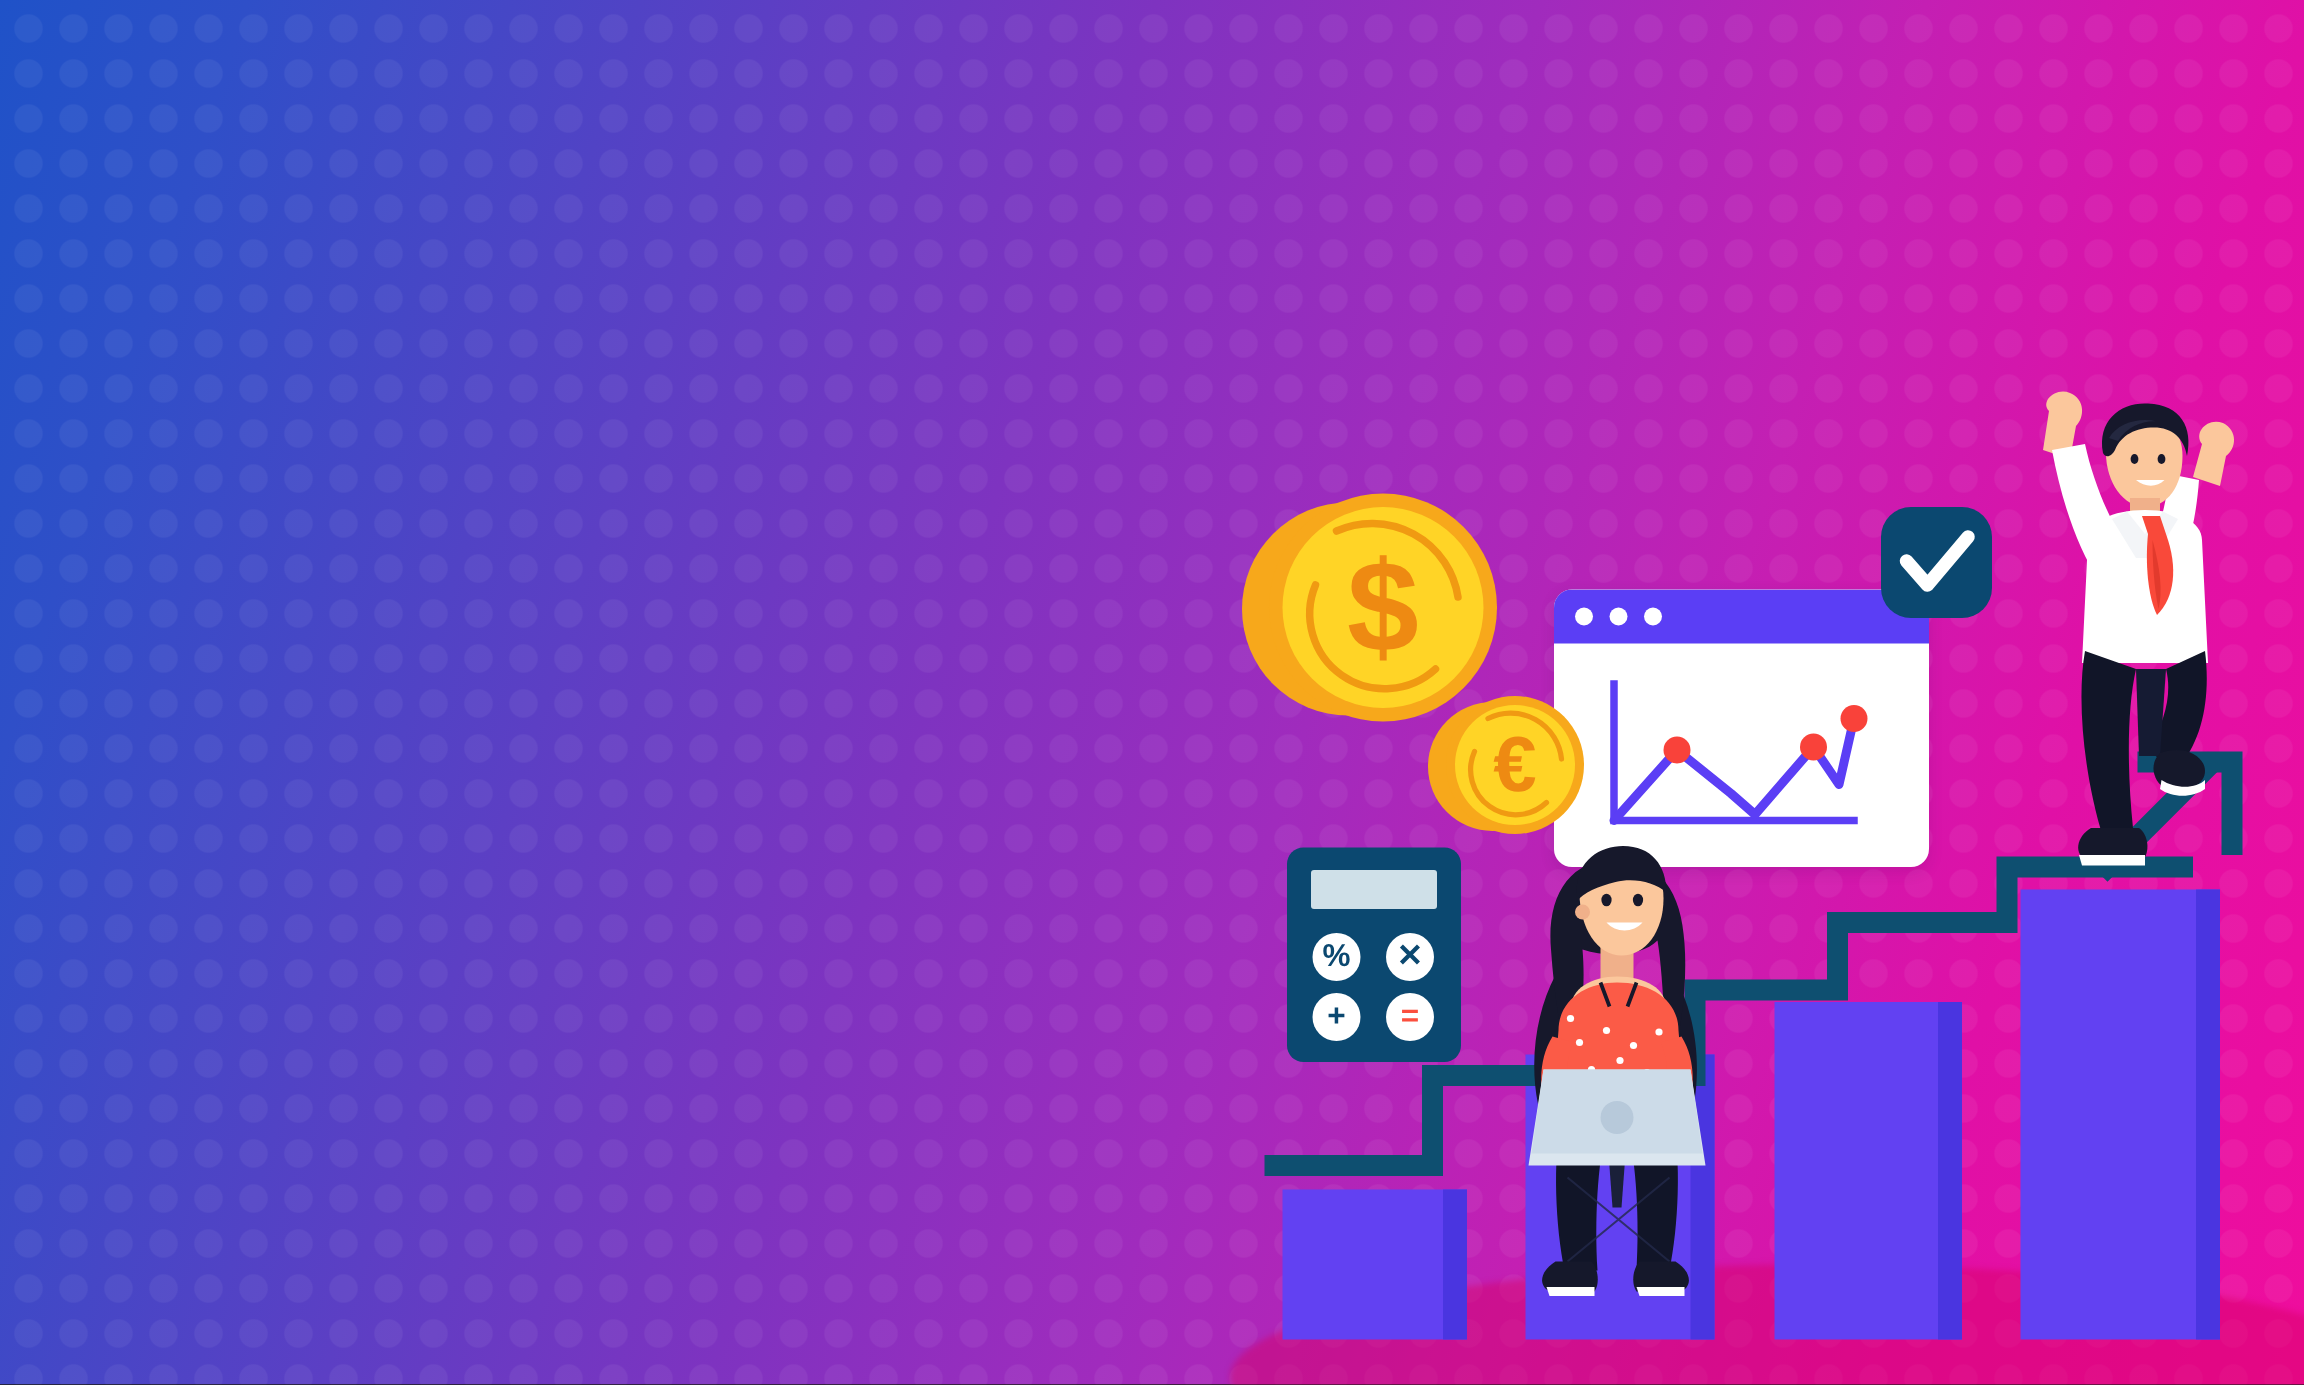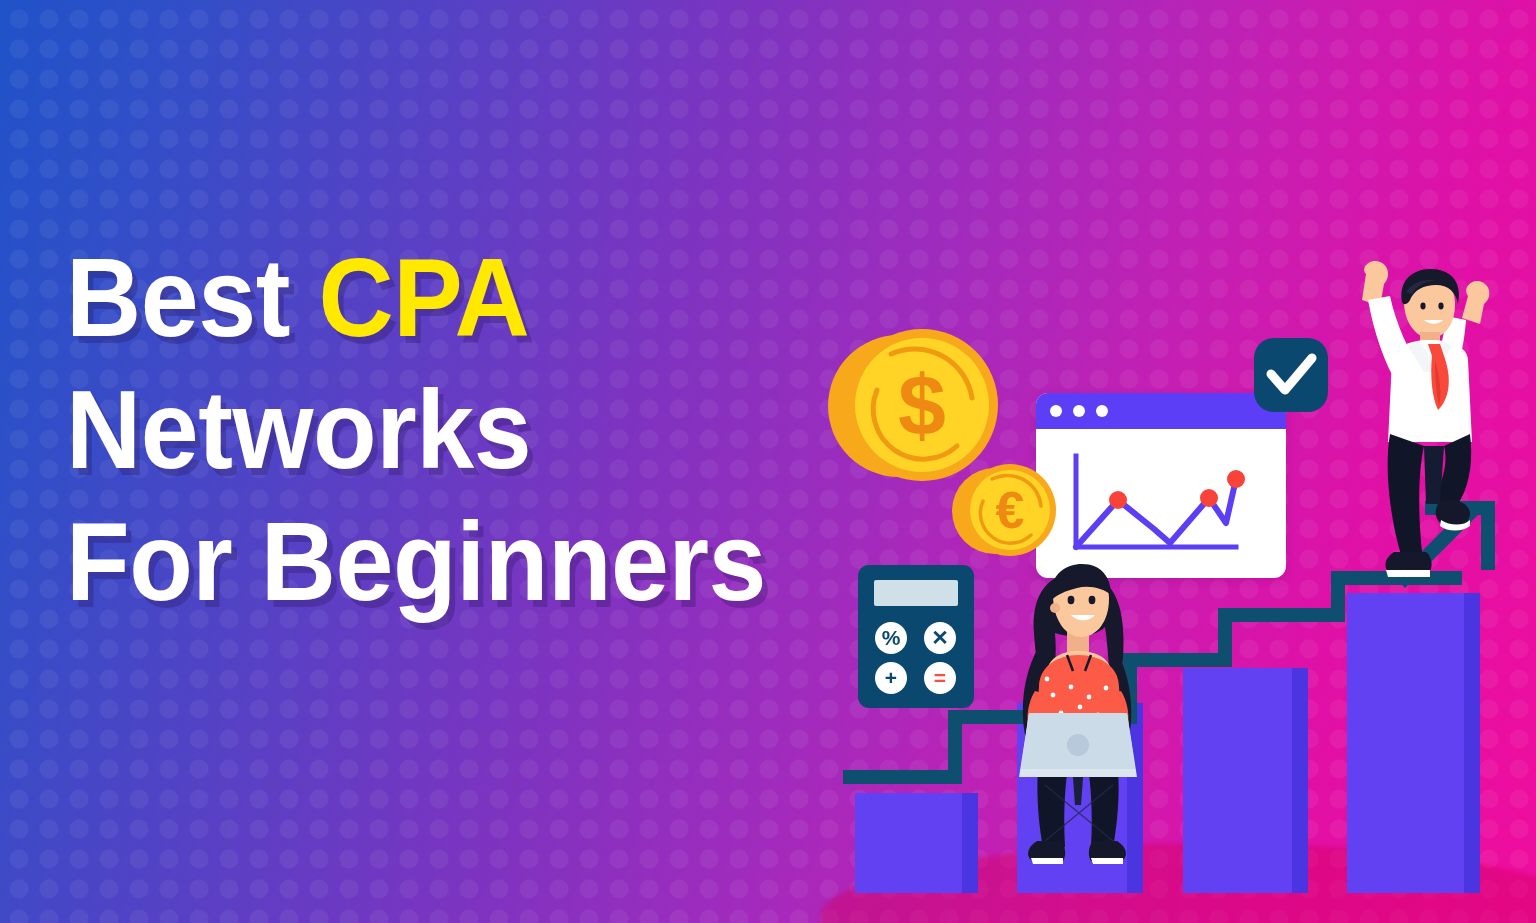--- a/index.html
+++ b/index.html
@@ -188,25 +188,20 @@
 </style>
 </head>
 <body>
 
 <div id="stage">
 
   <div class="bg-gradient"></div>
   <div class="bg-dots"></div>
   <div class="floor-shadow"></div>
 
-  <div class="headline">
-    <span class="line"><span>Best </span><span class="hl-accent">CPA</span></span>
-    <span class="line">Networks</span>
-    <span class="line">For Beginners</span>
-  </div>
 
   <div class="illo">
 
     <div class="bar" id="bar-1">
         <span class="bar-side"></span>
       </div>
     <div class="bar" id="bar-2">
         <span class="bar-side"></span>
       </div>
     <div class="bar" id="bar-3">

